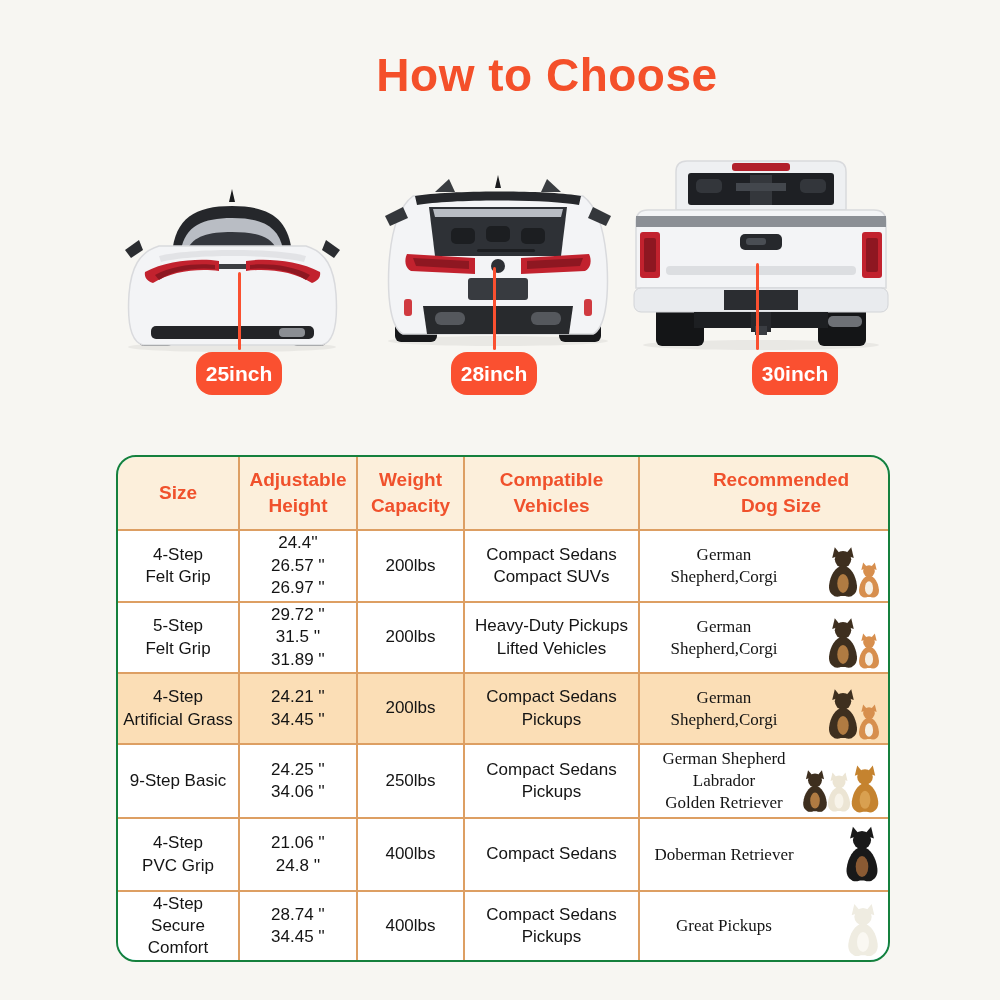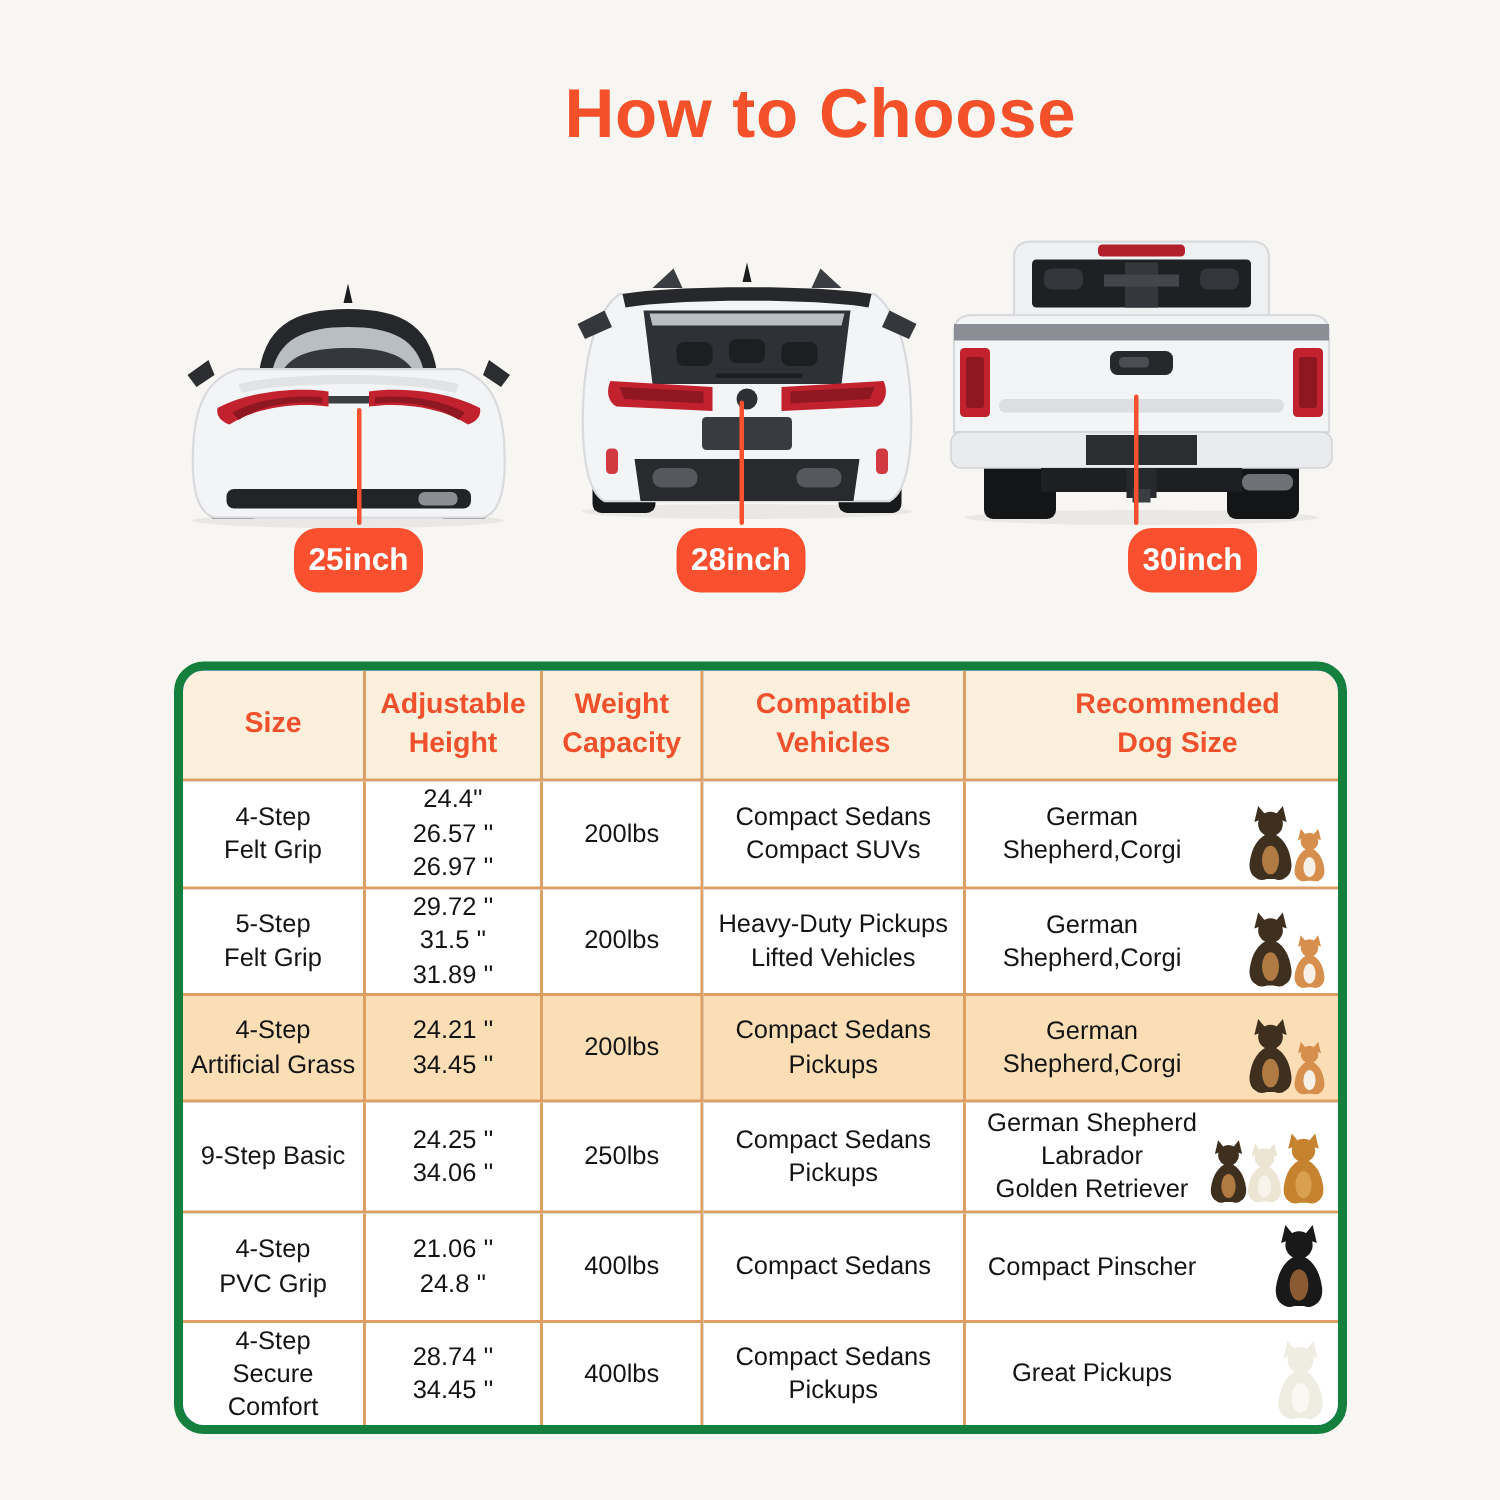--- a/index.html
+++ b/index.html
@@ -38,28 +38,28 @@
     background:#fa5030;border-radius:16px;
     color:#ffffff;font-size:21px;font-weight:700;
     display:flex;align-items:center;justify-content:center;
   }
   .pill-sedan{left:196px;}
   .pill-suv{left:451px;}
   .pill-pickup{left:752px;}
 
   
   .choose-table{
-    position:absolute;left:116px;top:441px;
+    position:absolute;left:116px;top:455px;
     width:770px;
     display:grid;
     grid-template-columns:122px 118px 107px 175px 248px;
     grid-template-rows:74px 72px 71px 71px 74px 73px 68px;
-    border:6px solid #15803d;
+    border:2px solid #15803d;
     border-radius:20px;
-    background:#3b82f6;
+    background:#14b8a6;
     overflow:hidden;
   }
   .c{
     border-right:2px solid #dd9f63;
     border-bottom:2px solid #dd9f63;
     display:flex;flex-direction:column;
     align-items:center;justify-content:center;
     text-align:center;
     font-size:17px;color:#141414;line-height:1.3;
     box-sizing:border-box;
@@ -70,21 +70,21 @@
   .c.last-col{border-right:none;padding-left:36px;}
   .c.last-row{border-bottom:none;}
   .c.head{
     background:#fcefdb;
     color:#f0512c;font-weight:700;font-size:19px;line-height:1.35;
   }
   .c.hl{background:#fbdeb6;}
   .c.nums{line-height:1.32;}
 
   
-  .dogcell{justify-content:center;}
+  .dogcell{justify-content:center;font-family:Liberation Serif, serif;}
   .dogtext{
     position:absolute;left:0;top:50%;transform:translateY(-50%);
     width:168px;text-align:center;
   }
   .dogs{
     position:absolute;right:5px;bottom:3px;
     display:flex;align-items:flex-end;
   }
   .dogs svg{display:block;margin-left:-7px;}
   .d-gsd{width:38px;height:52px;}
@@ -276,21 +276,21 @@
             <use href="#dogshape"></use>
           </svg>
       </div>
     </div>
 
     <div class="c">4-Step<br>PVC Grip</div>
     <div class="c nums">21.06 ''<br>24.8 ''</div>
     <div class="c">400lbs</div>
     <div class="c">Compact Sedans</div>
     <div class="c last-col dogcell">
-      <div class="dogtext">Compact Pinscher</div>
+      <div class="dogtext">Doberman Retriever</div>
       <div class="dogs">
         <svg class="d-dob" viewBox="0 0 60 80" style="--coat:#191919;--chest:#8a5a33">
             <use href="#dogshape"></use>
           </svg>
       </div>
     </div>
 
     <div class="c last-row">4-Step<br>Secure Comfort</div>
     <div class="c last-row nums">28.74 ''<br>34.45 ''</div>
     <div class="c last-row">400lbs</div>

